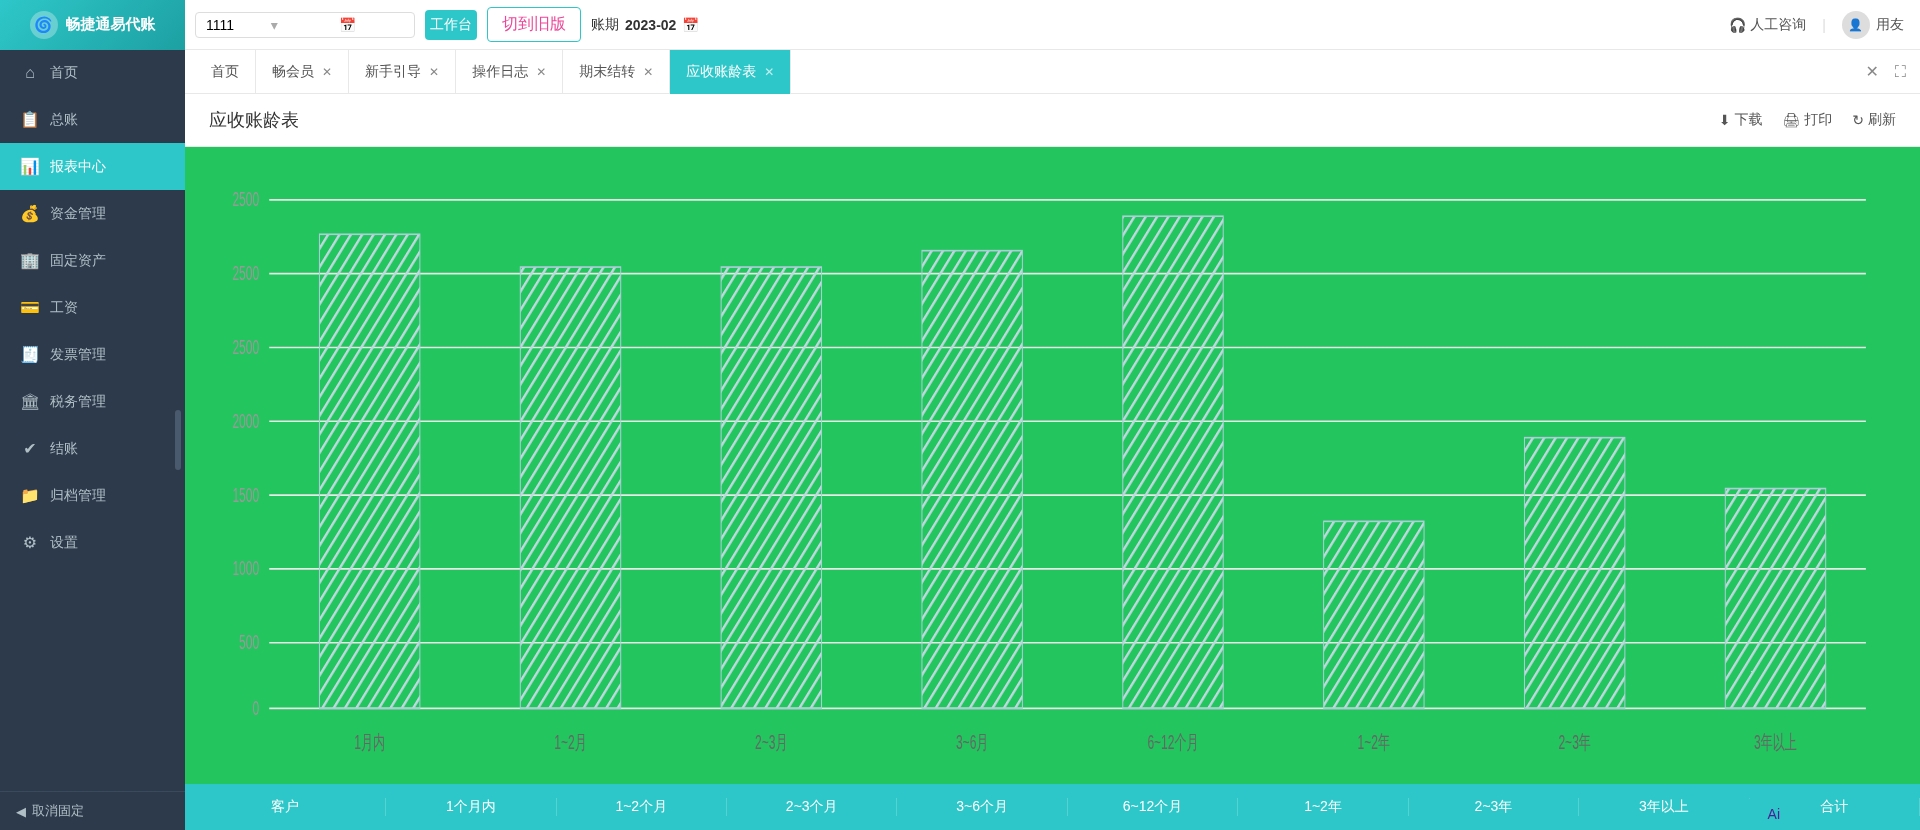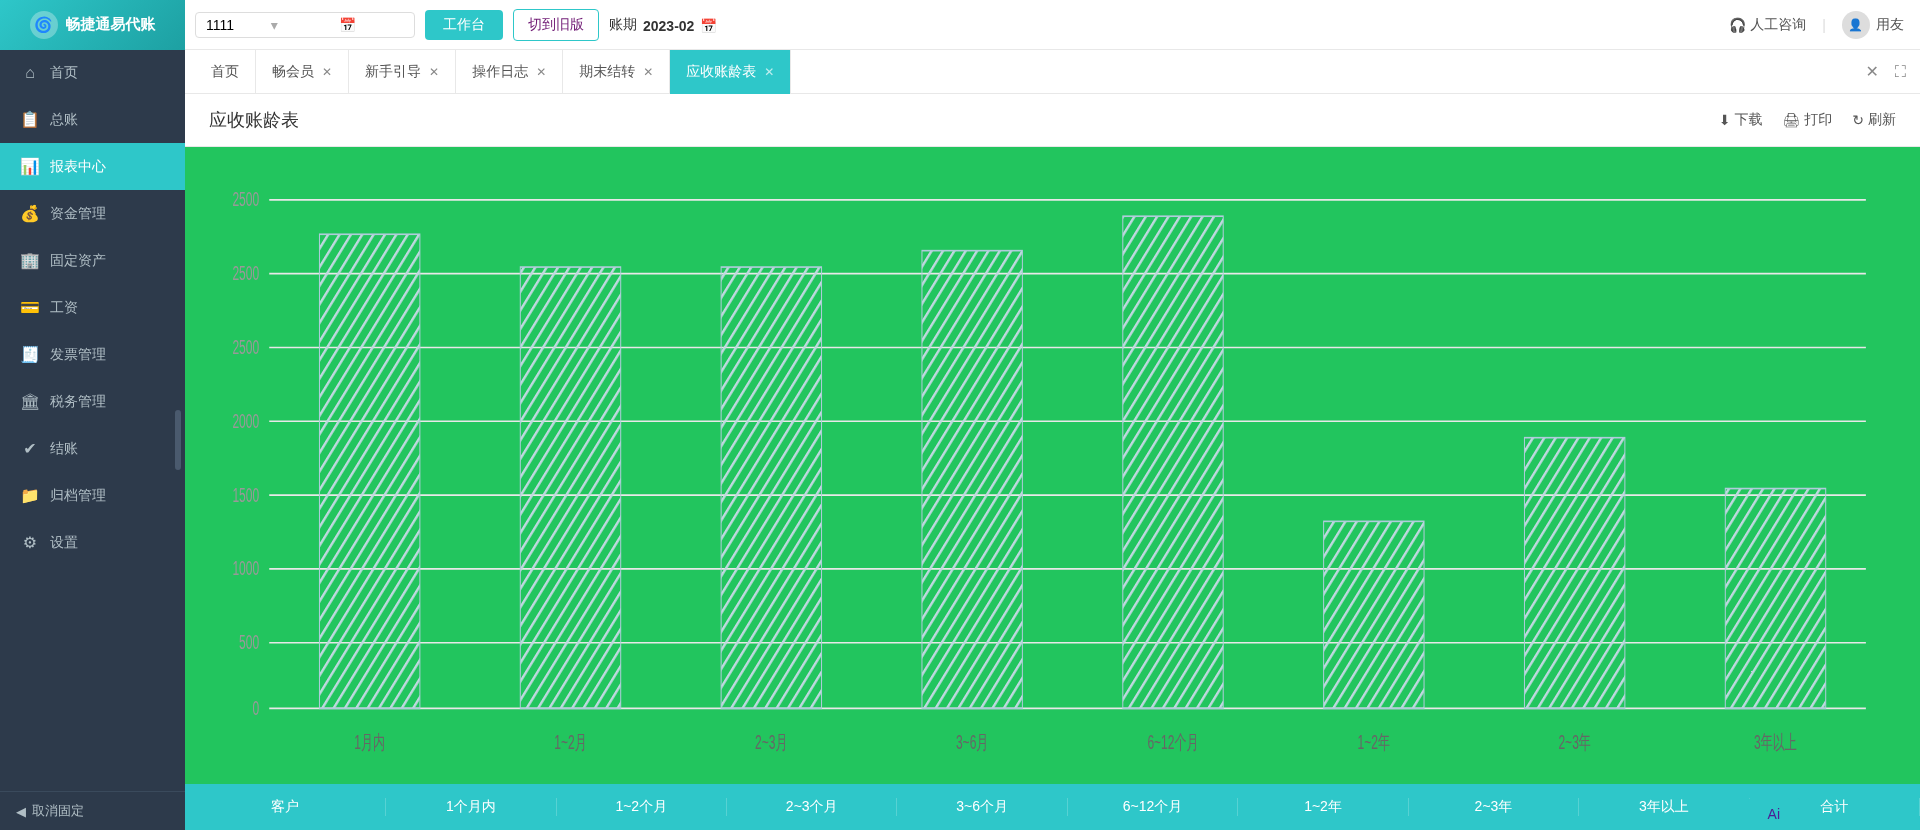--- a/index.html
+++ b/index.html
@@ -44,36 +44,36 @@
       cursor: pointer;
       background: #fff;
       gap: 0;
     }
     .company-selector span { flex: 1; }
     .btn-workbench {
       background: #2ec7c9;
       color: white;
       border: none;
       border-radius: 4px;
-      padding: 6px 18px;
+      padding: 6px 5px;
       cursor: pointer;
       font-size: 14px;
     }
     .btn-switch {
       border: 1px solid #2ec7c9;
-      color: #701a75;
+      color: #ec4899;
       background: white;
       border-radius: 4px;
       padding: 6px 14px;
       cursor: pointer;
-      font-size: 14px;
+      font-size: 16px;
     }
     .period-area {
       display: flex;
-      align-items: flex-end;
+      align-items: center;
       gap: 6px;
       color: #333;
     }
     .header-right {
       margin-left: auto;
       display: flex;
       align-items: center;
       gap: 16px;
       color: #555;
     }

